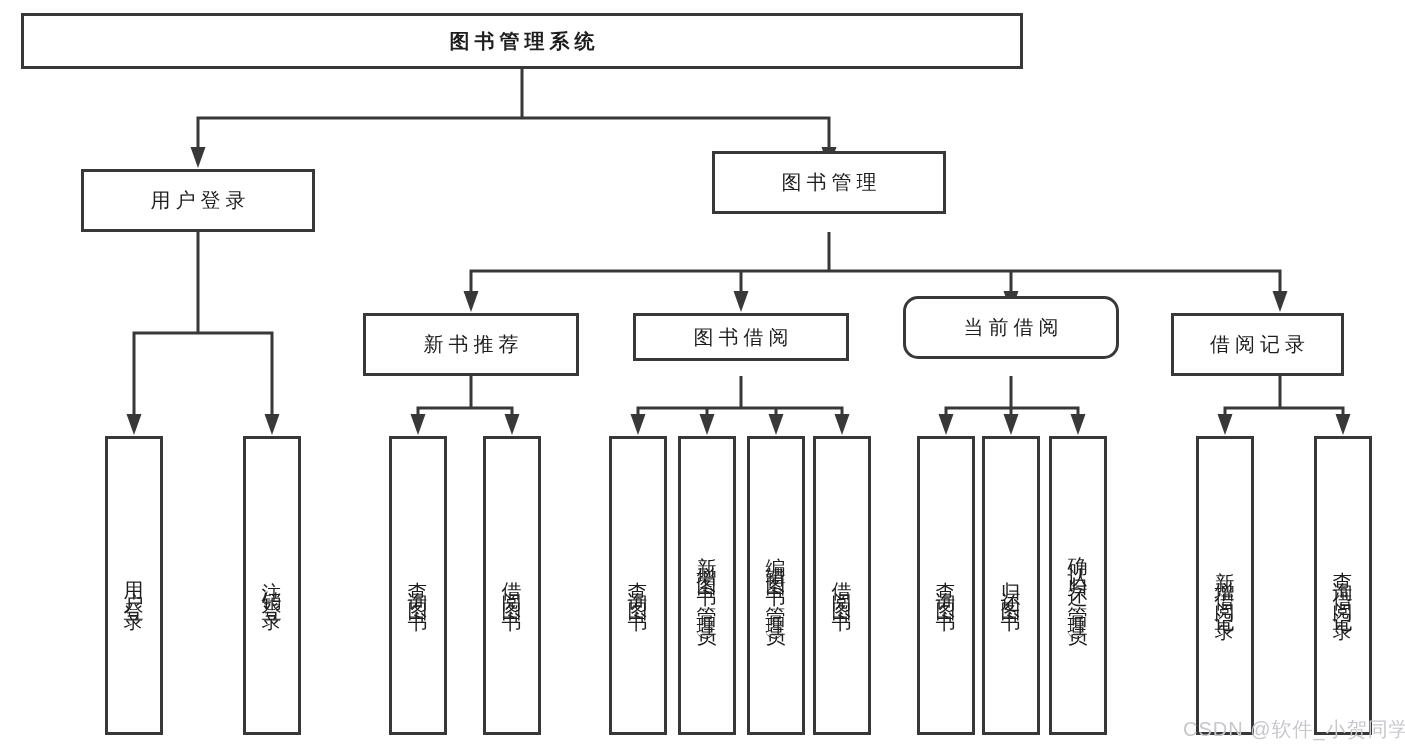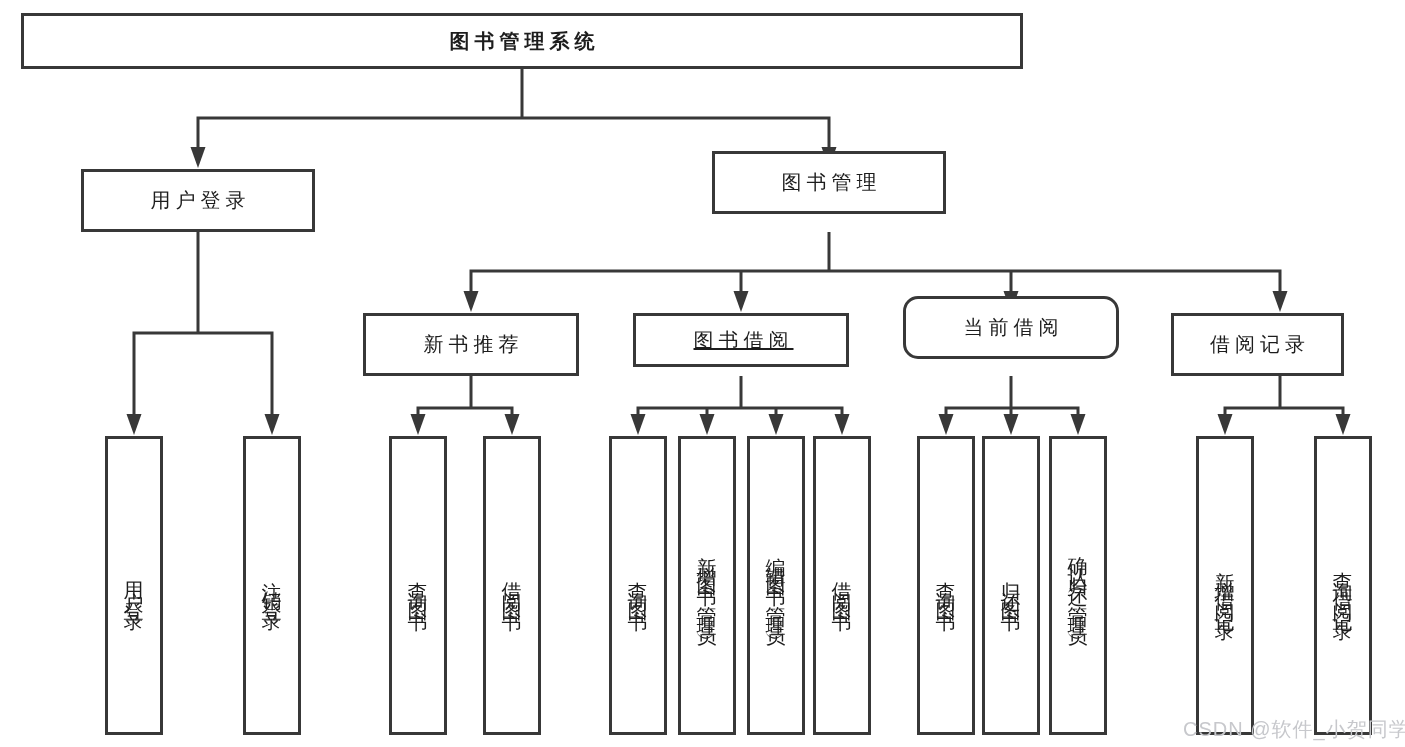--- a/index.html
+++ b/index.html
@@ -41,21 +41,21 @@
     font-size: 20px;
     letter-spacing: 10px;
     color: #1d1d1d;
     line-height: 1;
   }
   
   #node-root   { left: 21px;   top: 13px;  width: 1002px; height: 56px; font-weight: bold; }
   #node-login  { left: 81px;   top: 169px; width: 234px;  height: 63px; }
   #node-mgmt   { left: 712px;  top: 151px; width: 234px;  height: 63px; }
   #node-newrec { left: 363px;  top: 313px; width: 216px;  height: 63px; }
-  #node-borrow { left: 633px;  top: 313px; width: 216px;  height: 54px; text-decoration: underline; }
+  #node-borrow { left: 633px;  top: 313px; width: 216px;  height: 48px; }
   #node-curr   { left: 903px;  top: 296px; width: 216px;  height: 63px; border-radius: 15px; }
   #node-record { left: 1171px; top: 313px; width: 173px;  height: 63px; }
   
   #leaf-g1a { left: 105px;  }
   #leaf-g1b { left: 243px;  }
   #leaf-g2a { left: 389px;  }
   #leaf-g2b { left: 483px;  }
   #leaf-g3a { left: 609px;  }
   #leaf-g3b { left: 678px;  }
   #leaf-g3c { left: 747px;  }

